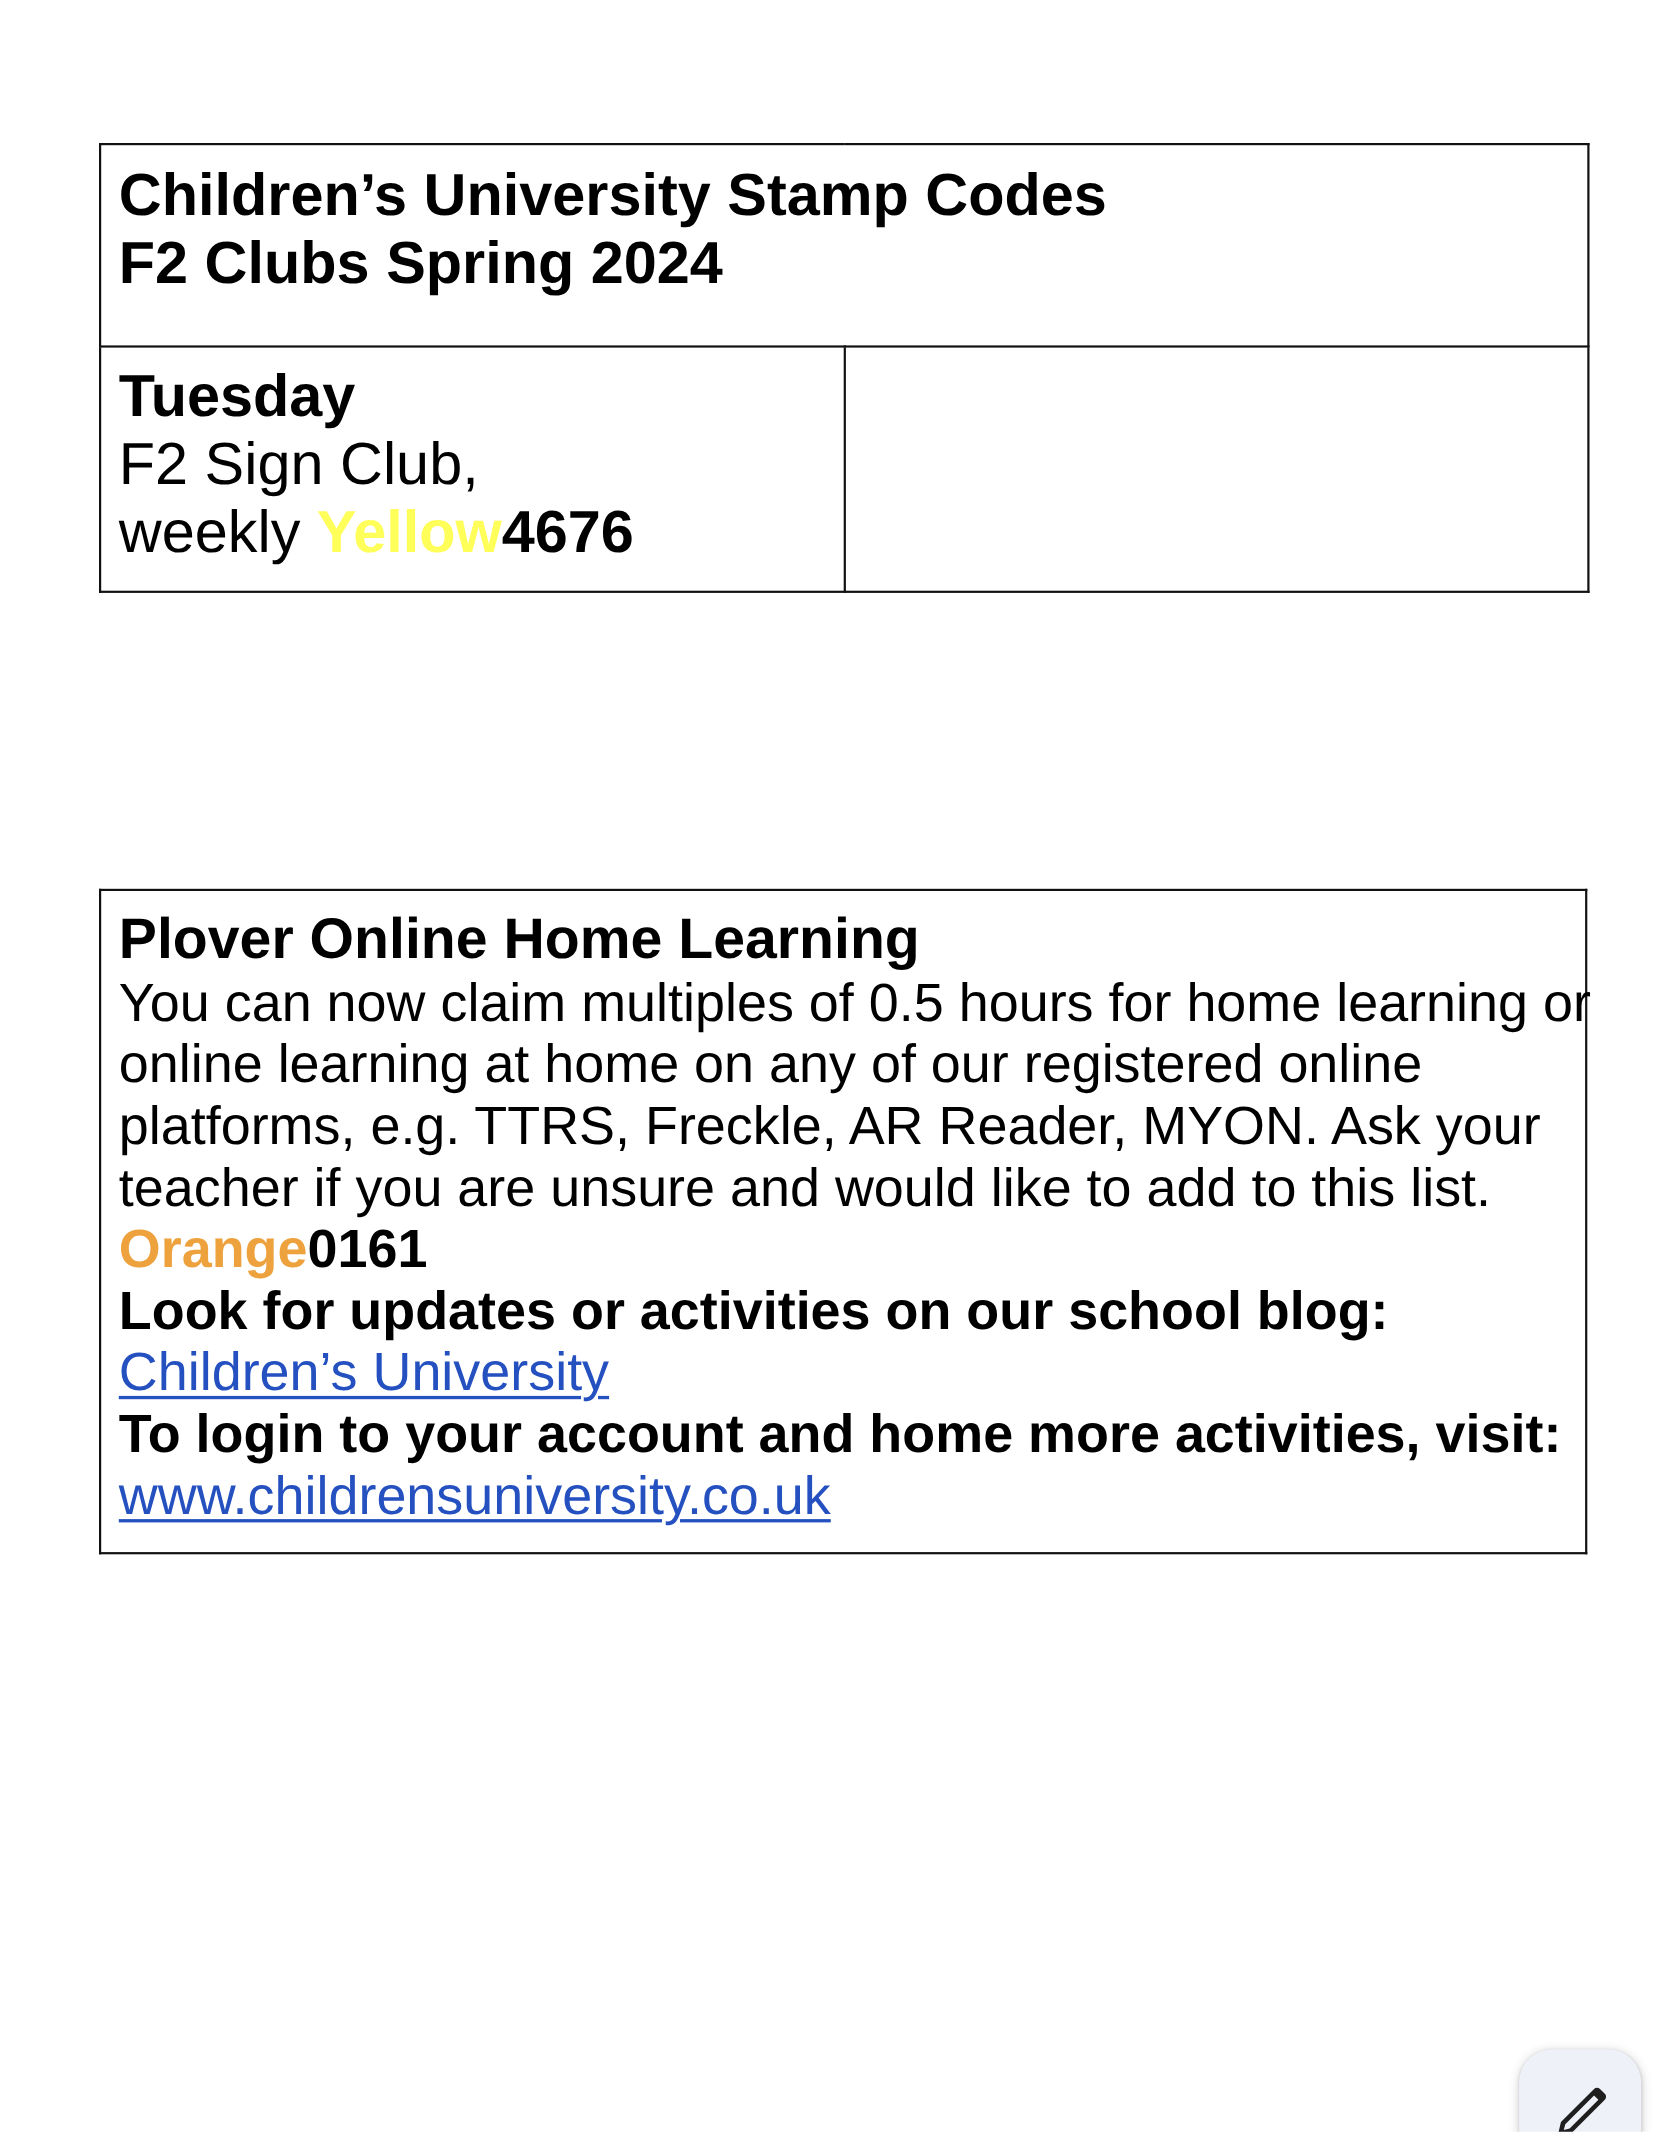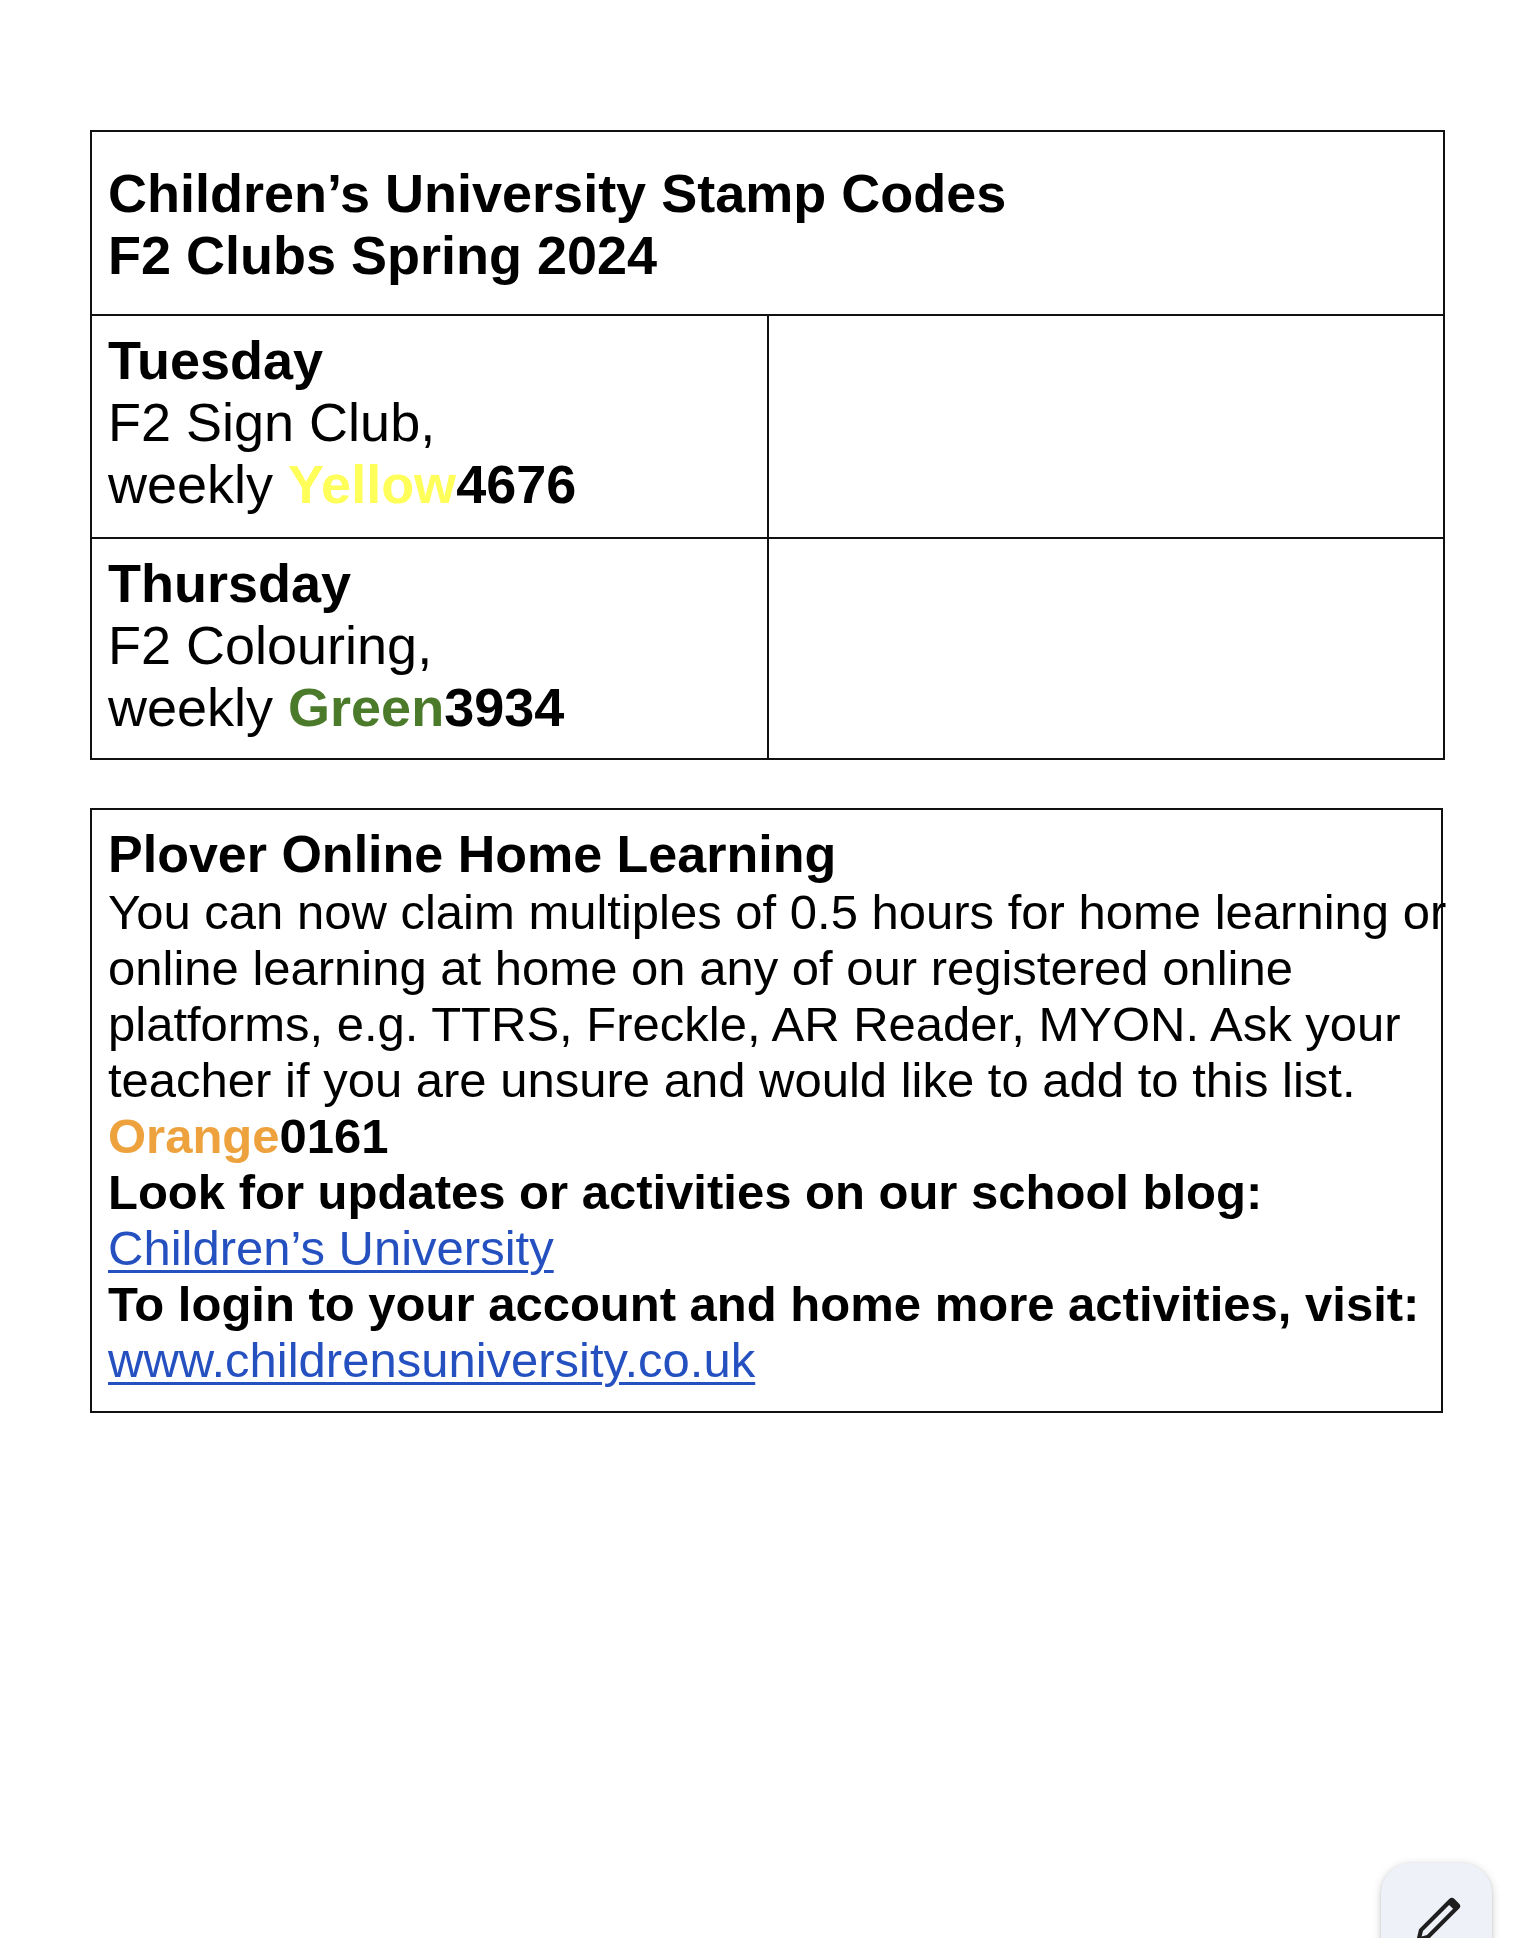--- a/index.html
+++ b/index.html
@@ -24,21 +24,21 @@
     table-layout: fixed;
   }
   .doc-table td {
     border: 2.5px solid #111111;
     vertical-align: top;
     padding: 0 16px;
     box-sizing: border-box;
   }
   .stamp-table td.header-cell {
     height: 184px;
-    padding-top: 30px;
+    padding-top: 14px;
     font-size: 54px;
     line-height: 62px;
     font-weight: bold;
   }
   .stamp-table td.row-cell {
     height: 223px;
     padding-top: 13px;
     font-size: 54px;
     line-height: 62px;
     border-radius: 31px;
@@ -109,28 +109,20 @@
     </td>
   </tr>
   <tr>
     <td class="row-cell">
       <span class="line bold">Tuesday</span>
       <span class="line">F2 Sign Club,</span>
       <span class="line"><span>weekly </span><span class="yellow">Yellow</span><span class="bold">4676</span></span>
     </td>
     <td class="row-cell"></td>
   </tr>
-  <tr>
-    <td class="row-cell r2">
-      <span class="line bold">Thursday</span>
-      <span class="line">F2 Colouring,</span>
-      <span class="line"><span>weekly </span><span class="green">Green</span><span class="bold">3934</span></span>
-    </td>
-    <td class="row-cell r2"></td>
-  </tr>
 </tbody>
   </table>
 
 <table class="doc-table info-table">
   <tbody>
       <tr>
     <td class="info-cell">
       <span class="line info-title">Plover Online Home Learning</span>
       <span class="line">You can now claim multiples of 0.5 hours for home learning or</span>
       <span class="line">online learning at home on any of our registered online</span>

